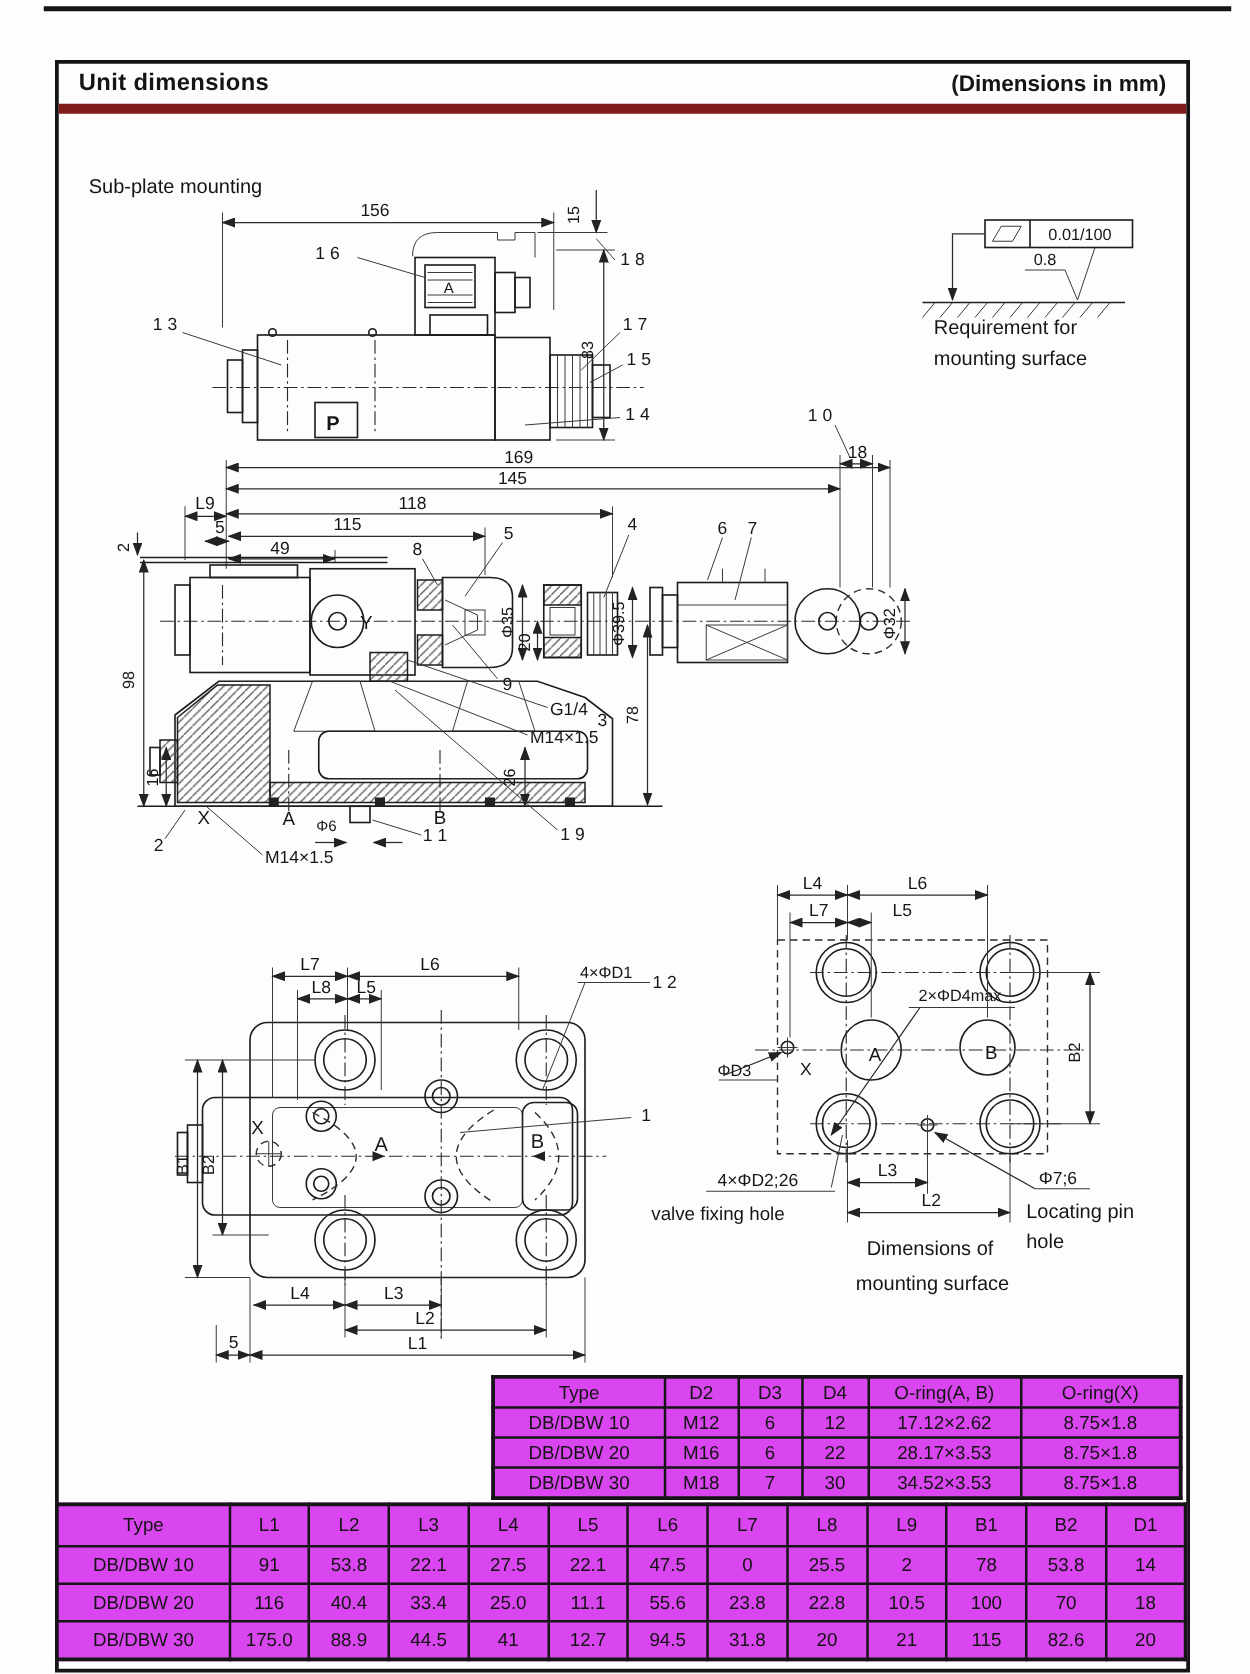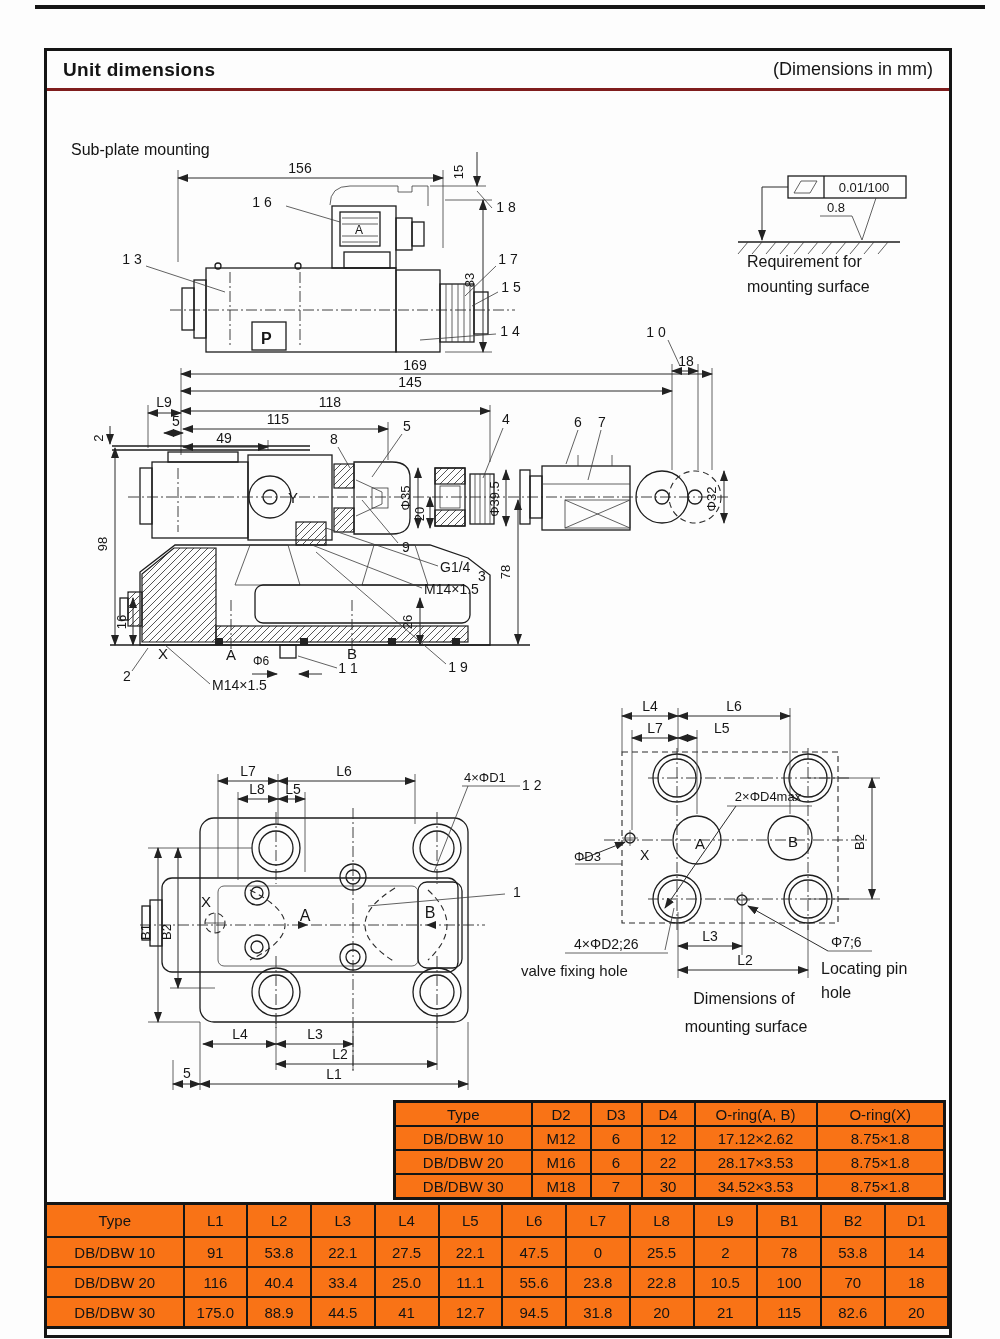--- a/index.html
+++ b/index.html
@@ -1,37 +1,37 @@
 <!DOCTYPE html>
 <html><head>
 <meta charset="utf-8">
 <style>
   html,body{margin:0;padding:0;}
   body{width:1000px;height:1339px;position:relative;background:#fdfdfd;
        font-family:"Liberation Sans",sans-serif;color:#141414;overflow:hidden;}
   .top-rule{position:absolute;left:35px;top:5px;width:950px;height:4px;background:#151515;}
   .frame{position:absolute;left:44px;top:48px;width:908px;height:1290px;
          border:3px solid #151515;box-sizing:border-box;background:transparent;}
-  .head-band{position:absolute;left:0;top:0;width:100%;height:40px;border-bottom:3px solid #7f1d1d;
+  .head-band{position:absolute;left:0;top:0;width:100%;height:40px;border-bottom:8px solid #7f1d1d;
              box-sizing:border-box;display:flex;align-items:center;justify-content:space-between;
              padding:0 16px;}
   .title{font-size:19px;font-weight:bold;letter-spacing:.3px;}
-  .note{font-size:18px;font-weight:normal;}
+  .note{font-size:18px;font-weight:bold;}
   .subtitle{position:absolute;left:24px;top:50px;font-size:16px;margin-top:40px;}
   svg{position:absolute;left:0;top:0;}
   svg text{font-family:"Liberation Sans",sans-serif;fill:#161616;}
   .t14{font-size:14px;}.t13{font-size:13px;}.t12{font-size:12px;}
   .t15{font-size:15px;}.t16{font-size:16px;}
   .ln{stroke:#1d1d1d;stroke-width:1.3;fill:none;}
   .tn{stroke:#3a3a3a;stroke-width:.8;fill:none;}
   .dm{stroke:#2b2b2b;stroke-width:1;fill:none;}
   .cl{stroke:#2b2b2b;stroke-width:.9;fill:none;stroke-dasharray:11 3 2 3;}
   .dsh{stroke:#2b2b2b;stroke-width:1.1;fill:none;stroke-dasharray:6 4;}
   .hat{fill:url(#h);stroke:#1d1d1d;stroke-width:1.2;}
-  table{border-collapse:collapse;position:absolute;table-layout:fixed;background:#f97316;}
+  table{border-collapse:collapse;position:absolute;table-layout:fixed;background:#d946ef;}
   td,th{border:2px solid #151515;text-align:center;vertical-align:middle;
         font-size:15px;font-weight:normal;padding:0;overflow:hidden;white-space:nowrap;}
   .oring{left:393px;top:1100px;width:550px;border:3px solid #151515;}
   .dims{left:44px;top:1202px;width:903px;border:3px solid #151515;}
   .oring td,.oring th{height:22px;}
   .dims th{height:31px;}
   .dims td{height:28px;}
 </style>
 </head>
 <body>

